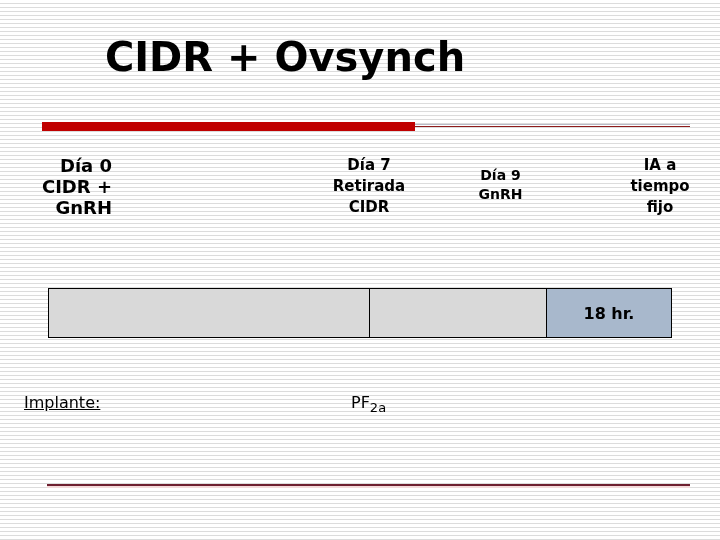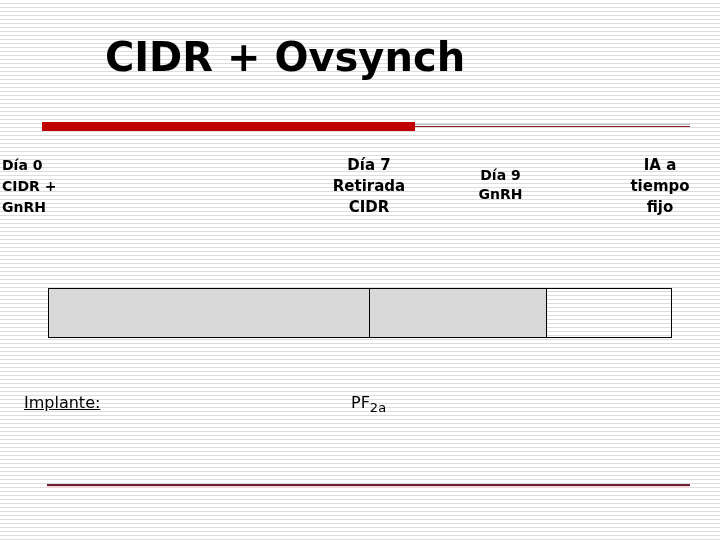--- a/index.html
+++ b/index.html
@@ -95,22 +95,22 @@
     font-weight: bold;
     color: #000000;
     line-height: 21px;
     white-space: pre-line;
   }
 
   #label-day0 {
     left: 2px;
     top: 155px;
     width: 110px;
-    text-align: left;
-    font-size: 14px;
+    text-align: right;
+    font-size: 18px;
   }
   #label-day7 {
     left: 310px;
     top: 155px;
     width: 118px;
     text-align: center;
     font-size: 15px;
   }
   #label-day9 {
     left: 453px;
@@ -264,20 +264,21 @@
   <svg class="tri-down" id="tri-down-2" width="44" height="60" viewBox="0 0 44 60">
     <polygon points="1,1 43,1 22,59" fill="#1a8c1a" stroke="#000000" stroke-width="1.5"></polygon>
   </svg>
   <svg class="tri-down" id="tri-down-3" width="44" height="60" viewBox="0 0 44 60">
     <polygon points="1,1 43,1 22,59" fill="#c01111" stroke="#000000" stroke-width="1.5"></polygon>
   </svg>
 
   <div id="timeline">
     <div class="tl-cell" id="tl-cell-0"></div>
     <div class="tl-cell" id="tl-cell-1"></div>
+    <div class="tl-cell" id="tl-cell-2">18 hr.</div>
   </div>
 
   <svg class="tri-up" id="tri-up-0" width="42" height="38" viewBox="0 0 42 38">
     <polygon points="21,1 41,37 1,37" fill="#191970" stroke="#191970" stroke-width="1"></polygon>
   </svg>
   <svg class="tri-up" id="tri-up-1" width="42" height="38" viewBox="0 0 42 38">
     <polygon points="21,1 41,37 1,37" fill="#191970" stroke="#191970" stroke-width="1"></polygon>
   </svg>
 
   <div class="bottom-label" id="label-implante">

